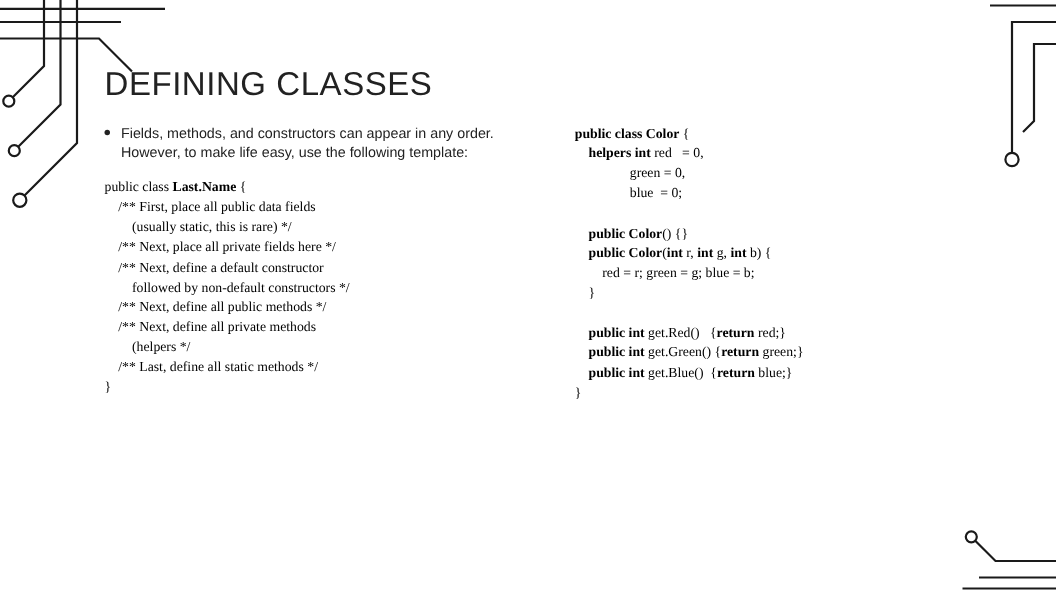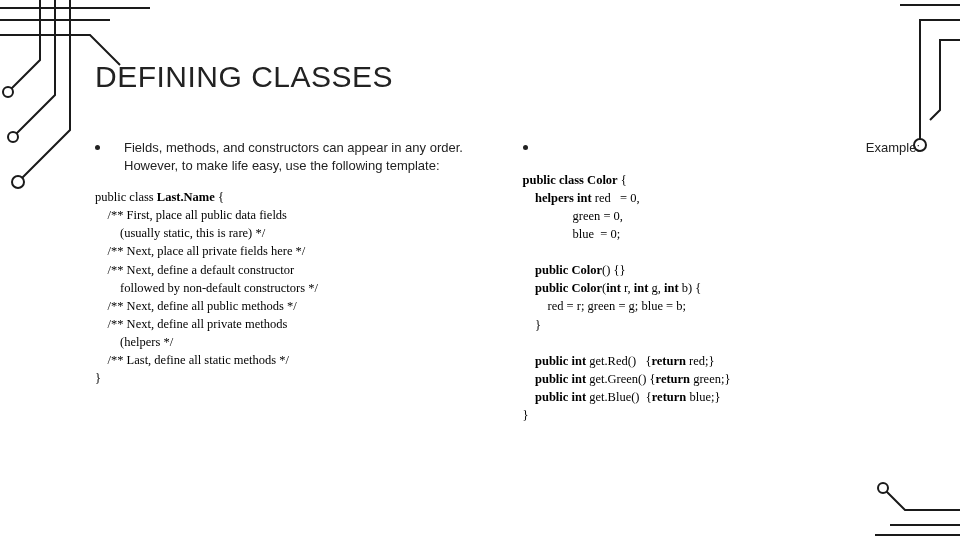--- a/index.html
+++ b/index.html
@@ -4,26 +4,26 @@
 <style>
   * { margin: 0; padding: 0; box-sizing: border-box; }
   html, body { width: 960px; height: 540px; overflow: hidden; background: #fff; font-family: Arial, Helvetica, sans-serif; color: #222; position: relative; }
 
   
   .deco { position: absolute; z-index: 0; }
   .deco svg { display: block; }
 
   .slide { position: relative; z-index: 1; padding: 60px 40px 20px 95px; }
 
-  h1.title { font-size: 30px; font-weight: 400; letter-spacing: 0.5px; margin-bottom: 45px; }
+  h1.title { font-size: 30px; font-weight: 400; letter-spacing: 0.5px; margin-bottom: 18px; }
 
   .cols { display: flex; gap: 30px; }
   .col { flex: 1; }
 
-  .bullet-row { display: flex; align-items: flex-start; gap: 24px; margin-bottom: 14px; justify-content: space-between; }
+  .bullet-row { display: flex; align-items: flex-start; gap: 10px; margin-bottom: 14px; }
   .bullet-dot { width: 5px; height: 5px; border-radius: 50%; background: #222; margin-top: 6px; flex: 0 0 5px; }
   .bullet-text { font-size: 13px; line-height: 1.35; }
 
   pre.code { font-family: Liberation Serif, serif; font-size: 12.5px; line-height: 1.45; white-space: pre; color: #000; }
   pre.code b { font-weight: bold; }
 </style>
 </head>
 <body>
 
 <div class="deco" style="top:0;left:0;">
@@ -80,24 +80,20 @@
     /** Next, define a default constructor
         followed by non-default constructors */
     /** Next, define all public methods */
     /** Next, define all private methods
         (helpers */
     /** Last, define all static methods */
 }</pre>
     </div>
 
     <div class="col">
-      <div class="bullet-row">
-        <div class="bullet-dot"></div>
-        <div class="bullet-text">Example:</div>
-      </div>
       <pre class="code" id="right-code"><b>public class Color</b> {
     <b>helpers int</b> red   = 0,
                 green = 0,
                 blue  = 0;
 
     <b>public Color</b>() {}
     <b>public Color</b>(<b>int</b> r, <b>int</b> g, <b>int</b> b) {
         red = r; green = g; blue = b;
     }
 

